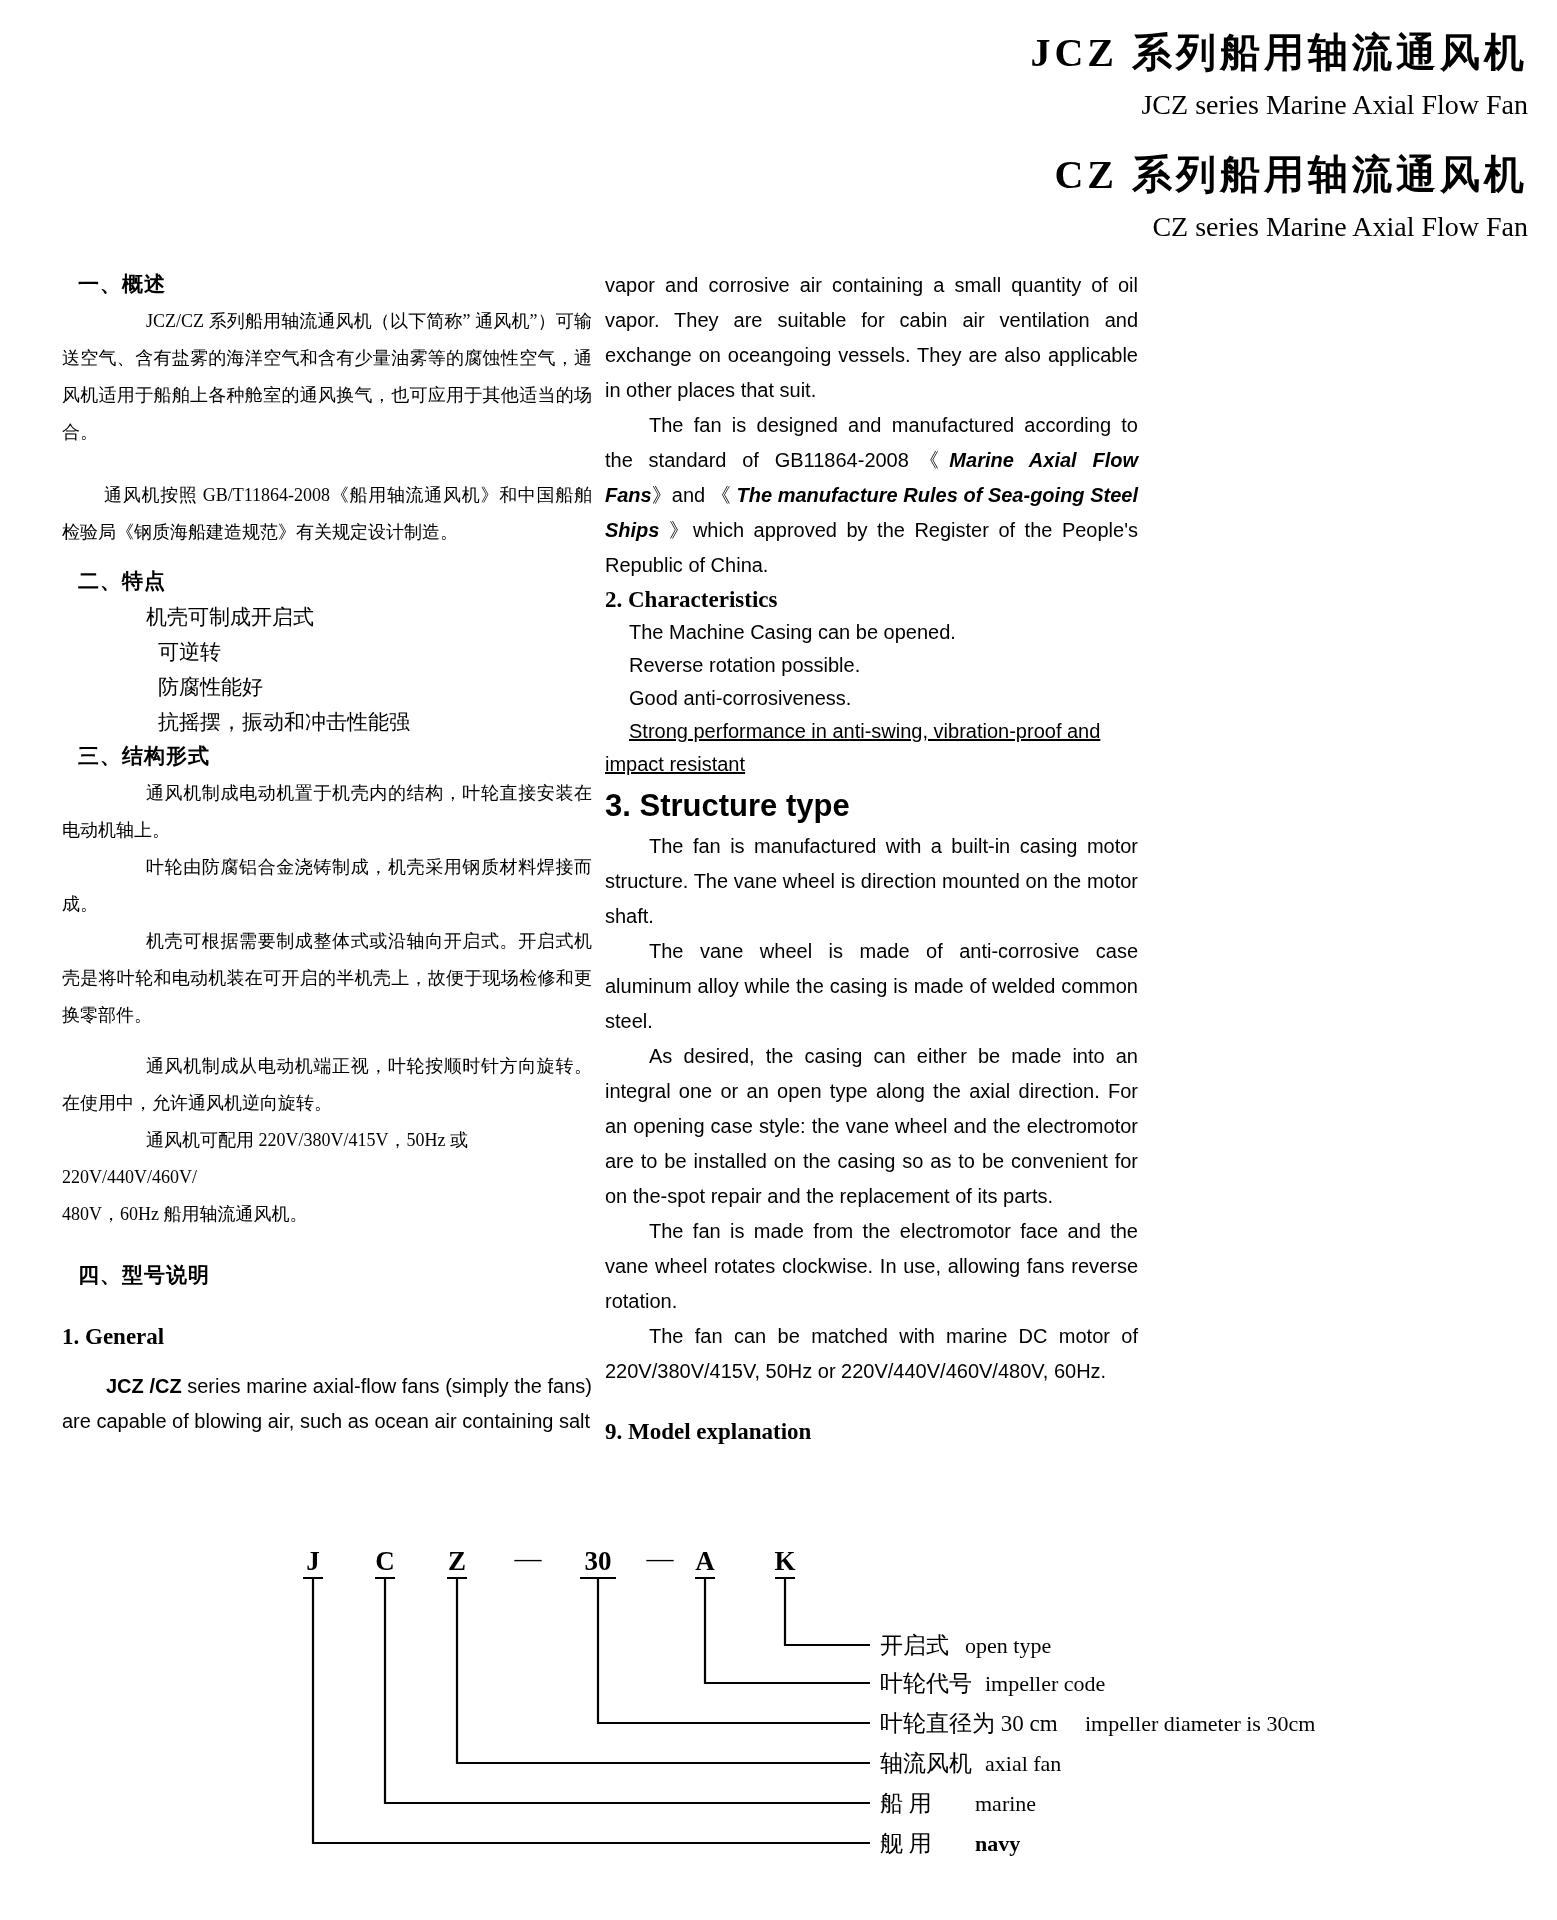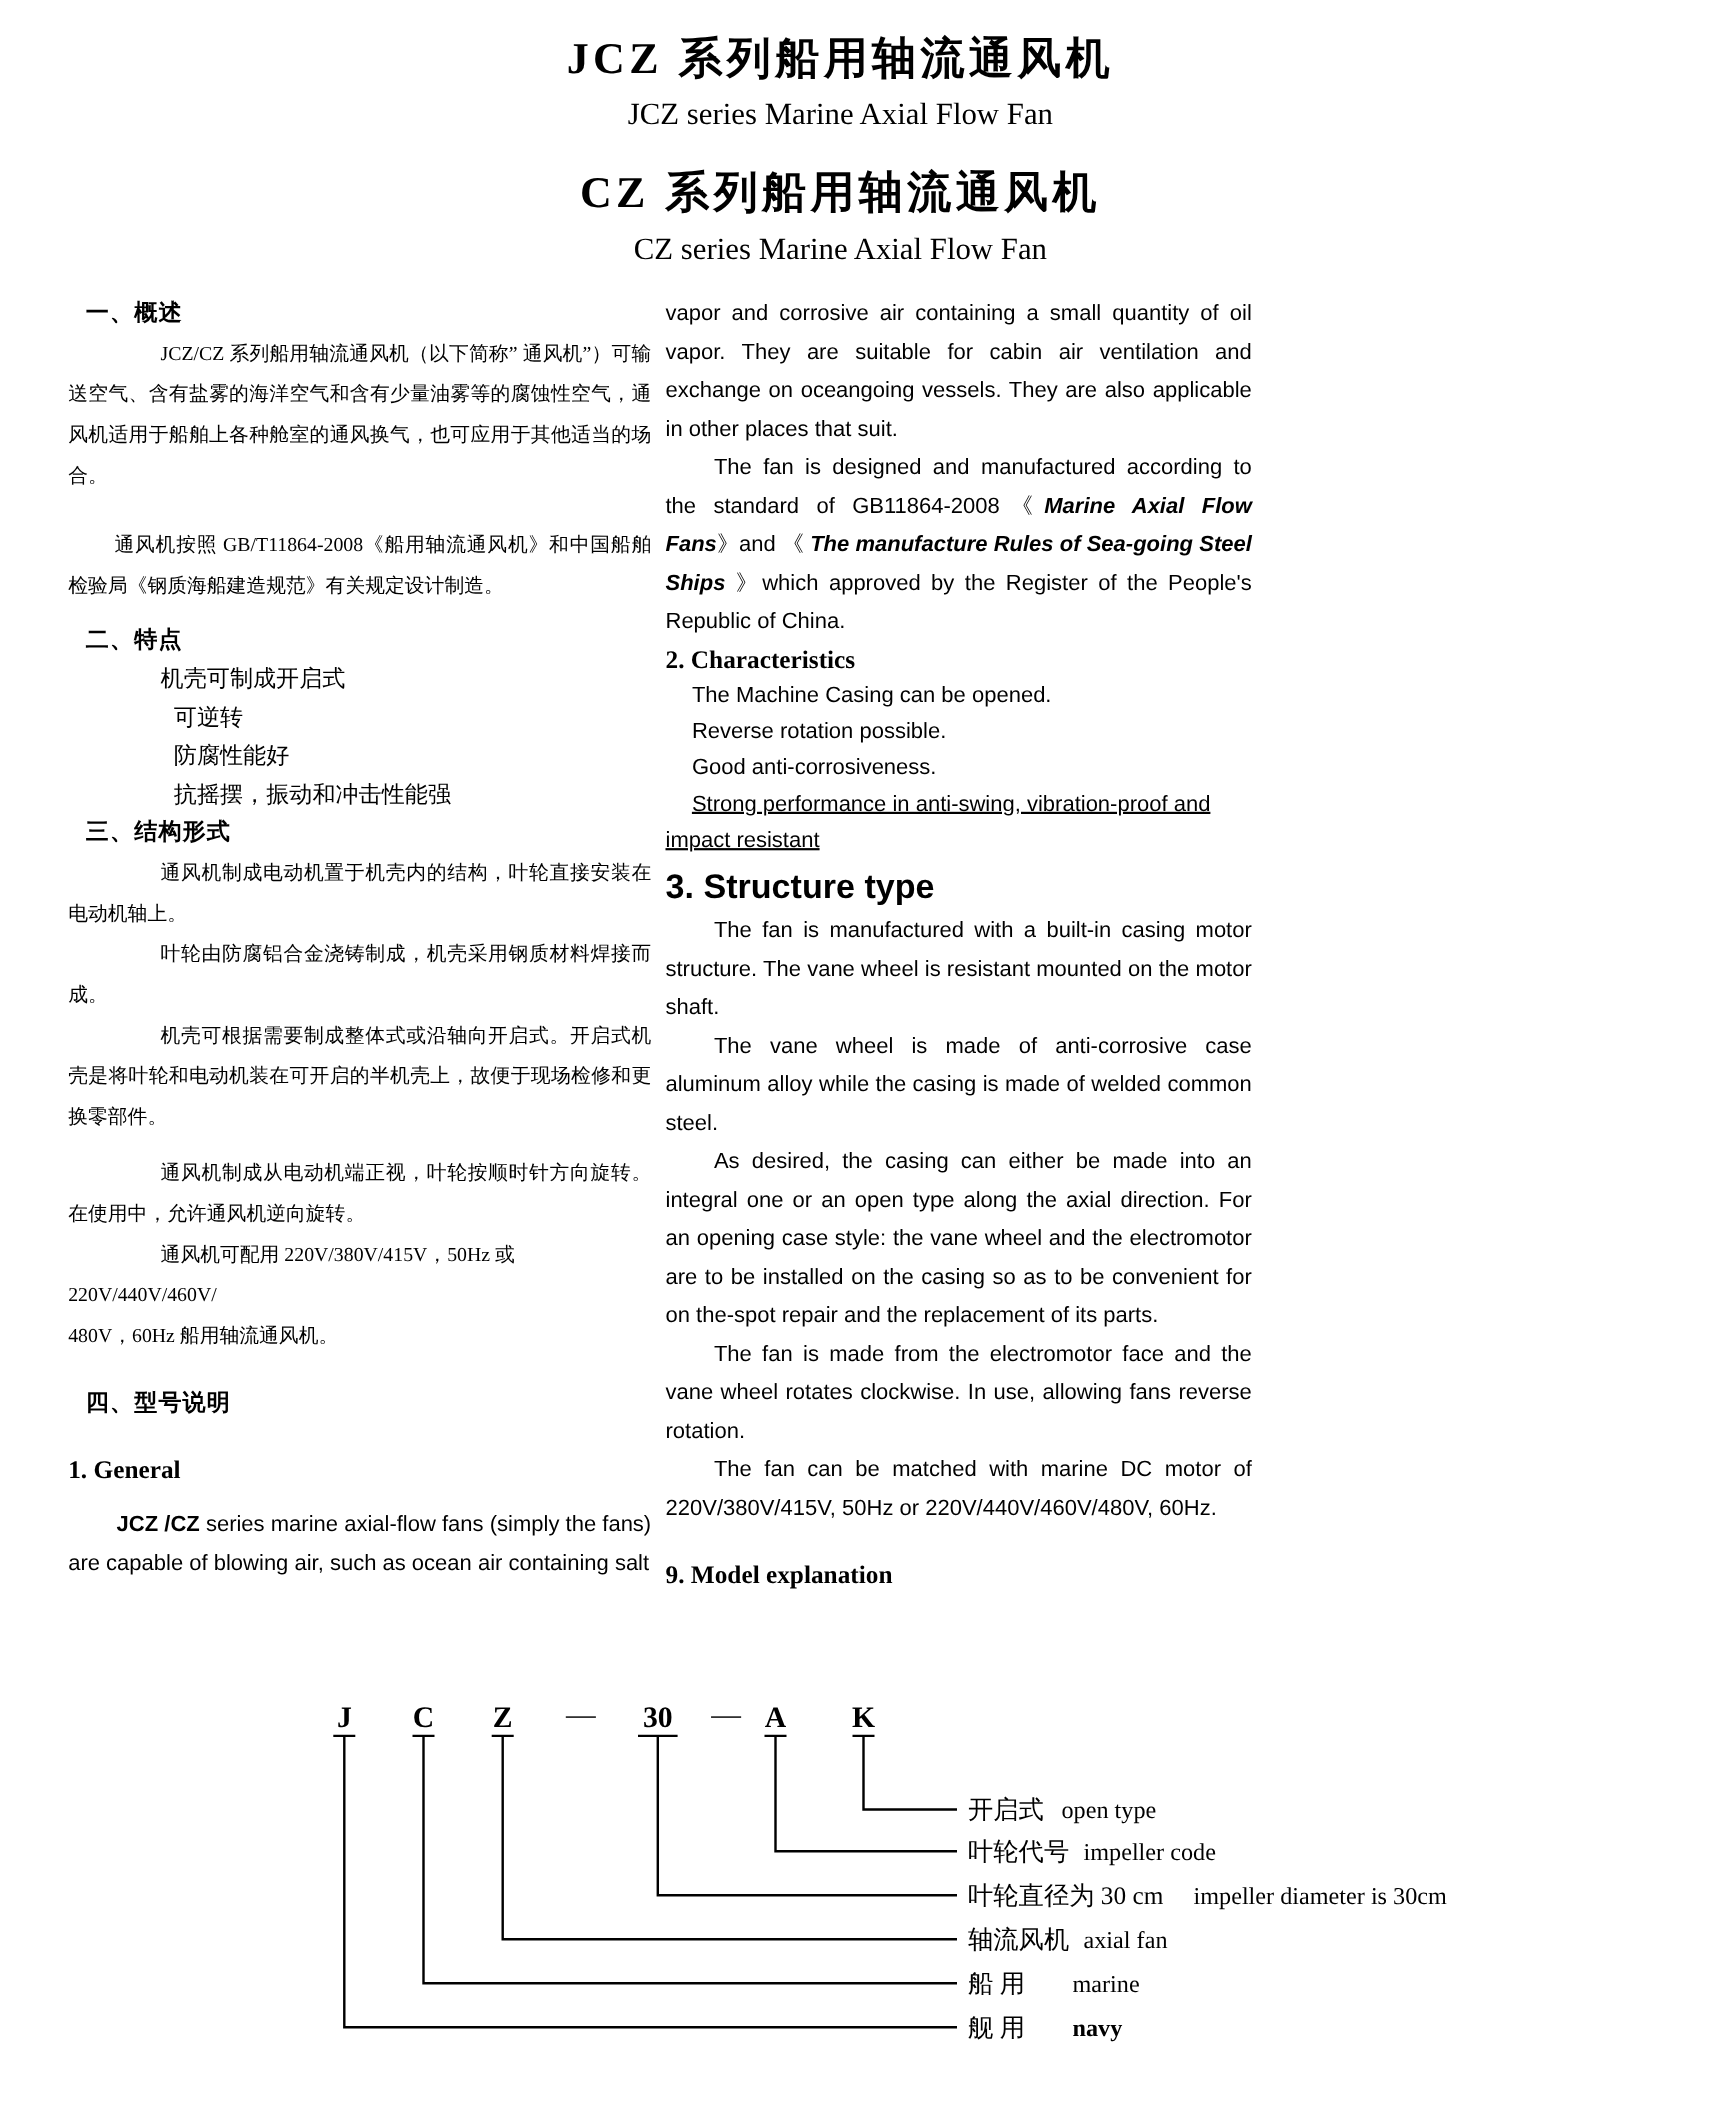--- a/index.html
+++ b/index.html
@@ -17,21 +17,21 @@
     font-family: "Liberation Serif", "DejaVu Serif", serif;
     color: #000000;
   }
 
   
   .titles {
     position: absolute;
     left: 0;
     top: 26px;
     width: 1528px;
-    text-align: center;
+    text-align: right;
   }
   .title-cn-1 {
     font-family: "Liberation Serif", "DejaVu Serif", serif;
     font-size: 40px;
     font-weight: bold;
     letter-spacing: 4px;
     line-height: 54px;
     white-space: nowrap;
   }
   .title-en-1 {
@@ -230,21 +230,21 @@
 
     <p class="en-p indent"><span>The fan is designed and manufactured according to the standard of GB11864-2008《</span><b class="bi">Marine Axial Flow Fans</b><span>》and 《 </span><b class="bi">The manufacture Rules of Sea-going Steel Ships</b><span> 》which approved by the Register of the People's Republic of China.</span></p>
 
     <div class="en-h">2. Characteristics</div>
     <div class="en-item">The Machine Casing can be opened.</div>
     <div class="en-item">Reverse rotation possible.</div>
     <div class="en-item">Good anti-corrosiveness.</div>
     <div class="en-item-flow"><span class="ind"></span><span>Strong performance in anti-swing, vibration-proof and impact resistant</span></div>
 
     <div class="en-h-big">3. Structure type</div>
-    <p class="en-p indent">The fan is manufactured with a built-in casing motor structure. The vane wheel is resistant mounted on the motor shaft.</p>
+    <p class="en-p indent">The fan is manufactured with a built-in casing motor structure. The vane wheel is direction mounted on the motor shaft.</p>
     <p class="en-p indent">The vane wheel is made of anti-corrosive case aluminum alloy while the casing is made of welded common steel.</p>
     <p class="en-p indent">As desired, the casing can either be made into an integral one or an open type along the axial direction. For an opening case style: the vane wheel and the electromotor are to be installed on the casing so as to be convenient for on the-spot repair and the replacement of its parts.</p>
     <p class="en-p indent">The fan is made from the electromotor face and the vane wheel rotates clockwise. In use, allowing fans reverse rotation.</p>
     <p class="en-p indent">The fan can be matched with marine DC motor of 220V/380V/415V, 50Hz or 220V/440V/460V/480V, 60Hz.</p>
     <div class="gap-m"></div>
     <div class="en-h">9. Model explanation</div>
 
   </div>
 
   <div class="diagram">

